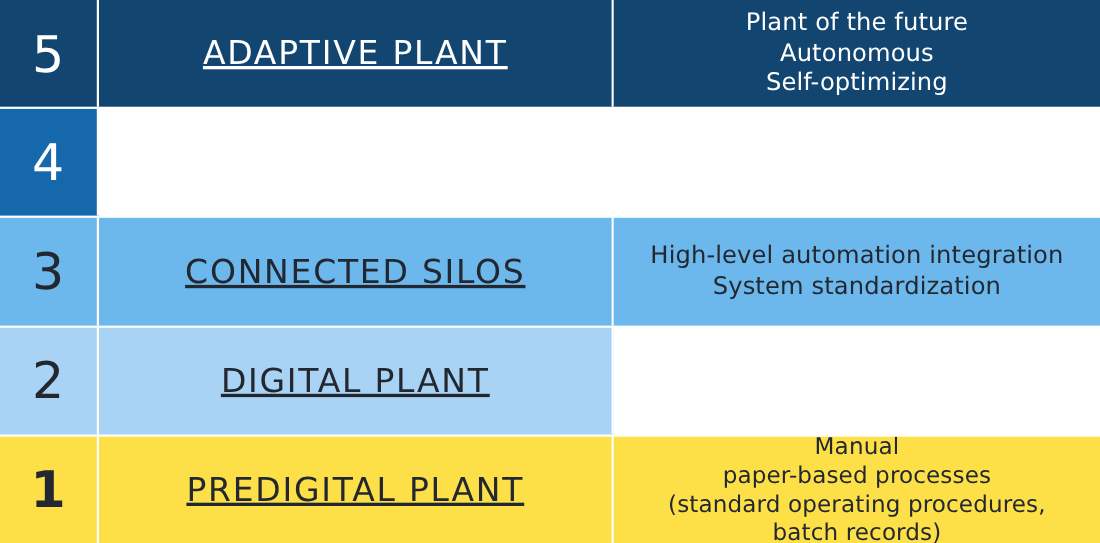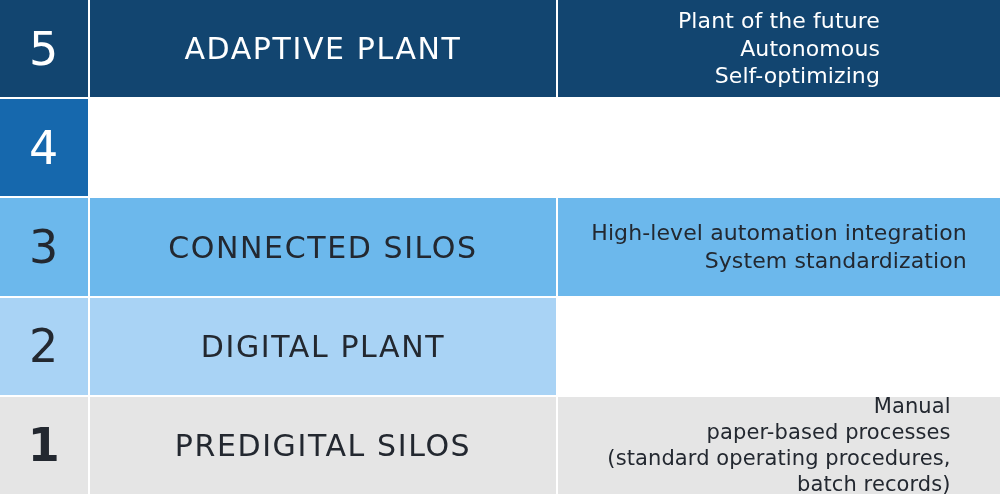--- a/index.html
+++ b/index.html
@@ -48,36 +48,36 @@
   .cell-name {
     width: 468px;
     flex: 0 0 468px;
     border-right: 2px solid #ffffff;
     padding: 0 10px;
   }
 
   .cell-desc {
     flex: 1 1 auto;
     padding: 12px 12px;
-    text-align: right;
   }
 
   .level-num {
     font-size: 46px;
     font-weight: 400;
     line-height: 1;
     letter-spacing: 0.5px;
   }
 
   .stage-name {
     font-size: 30px;
     font-weight: 400;
     letter-spacing: 1.6px;
     line-height: 1.1;
     white-space: nowrap;
+    text-decoration: underline;
   }
 
   .desc-text {
     font-size: 22px;
     font-weight: 400;
     line-height: 1.26;
     letter-spacing: 0.1px;
   }
 
   
@@ -94,21 +94,21 @@
   .row-3 .cell { background: #6cb8ec; }
   .row-3 .level-num,
   .row-3 .stage-name,
   .row-3 .desc-text { color: #232830; }
 
   .row-2 .cell { background: #a9d3f5; }
   .row-2 .level-num,
   .row-2 .stage-name,
   .row-2 .desc-text { color: #232830; }
 
-  .row-1 .cell { background: #e5e5e5; }
+  .row-1 .cell { background: #fde047; }
   .row-1 .level-num,
   .row-1 .stage-name,
   .row-1 .desc-text { color: #232830; }
 
   .row-1 .desc-text { font-size: 21px; line-height: 1.24; }
   .row-1 .level-num { font-weight: 600; }
 </style>
 </head>
 <body>
 
@@ -151,20 +151,20 @@
     <div class="cell cell-name">
       <span class="stage-name">DIGITAL PLANT</span>
     </div>
   </div>
 
   <div class="row row-1">
     <div class="cell cell-level">
       <span class="level-num">1</span>
     </div>
     <div class="cell cell-name">
-      <span class="stage-name">PREDIGITAL SILOS</span>
+      <span class="stage-name">PREDIGITAL PLANT</span>
     </div>
     <div class="cell cell-desc">
       <span class="desc-text">Manual<br>paper-based processes<br>(standard operating procedures,<br>batch records)</span>
     </div>
   </div>
 
 </div>
 
 </body></html>

